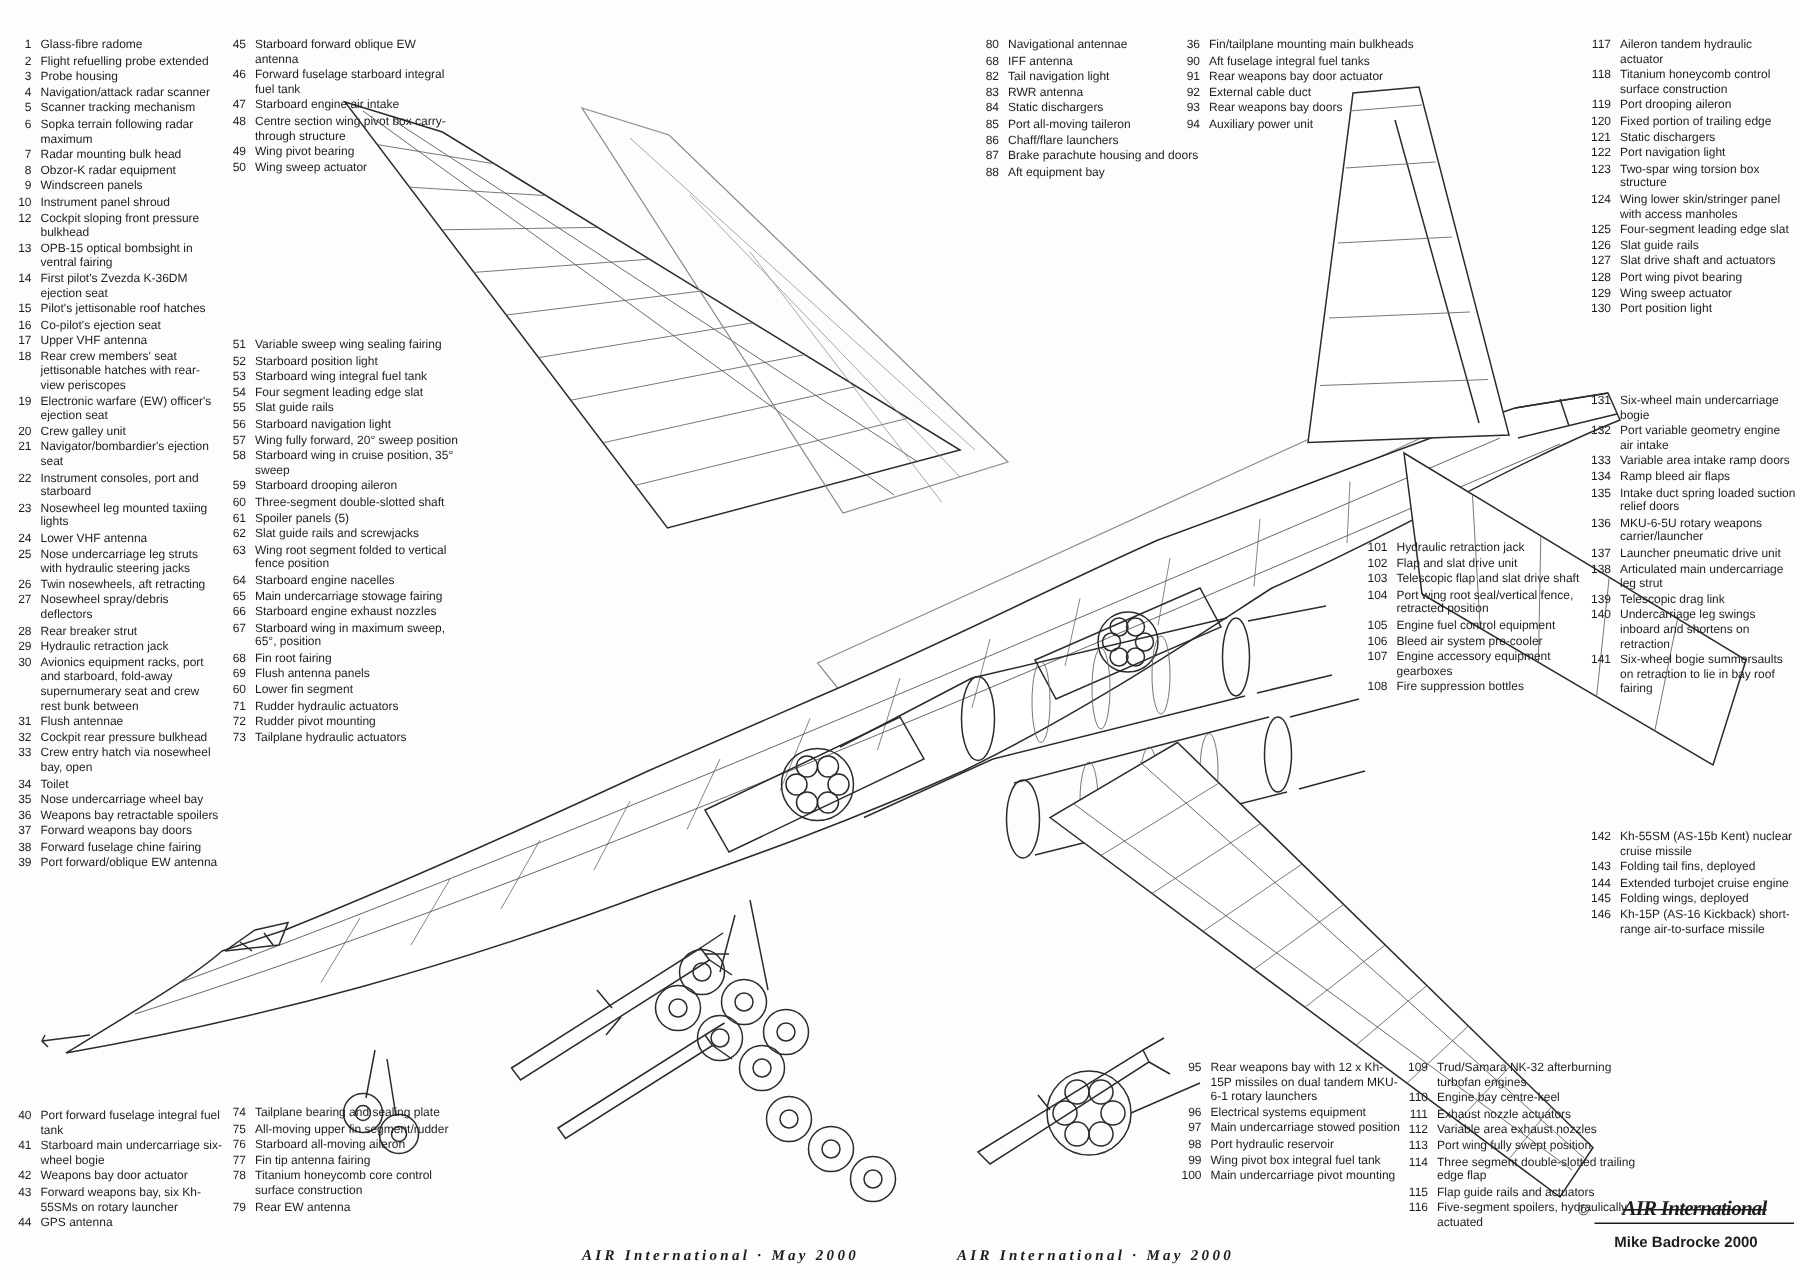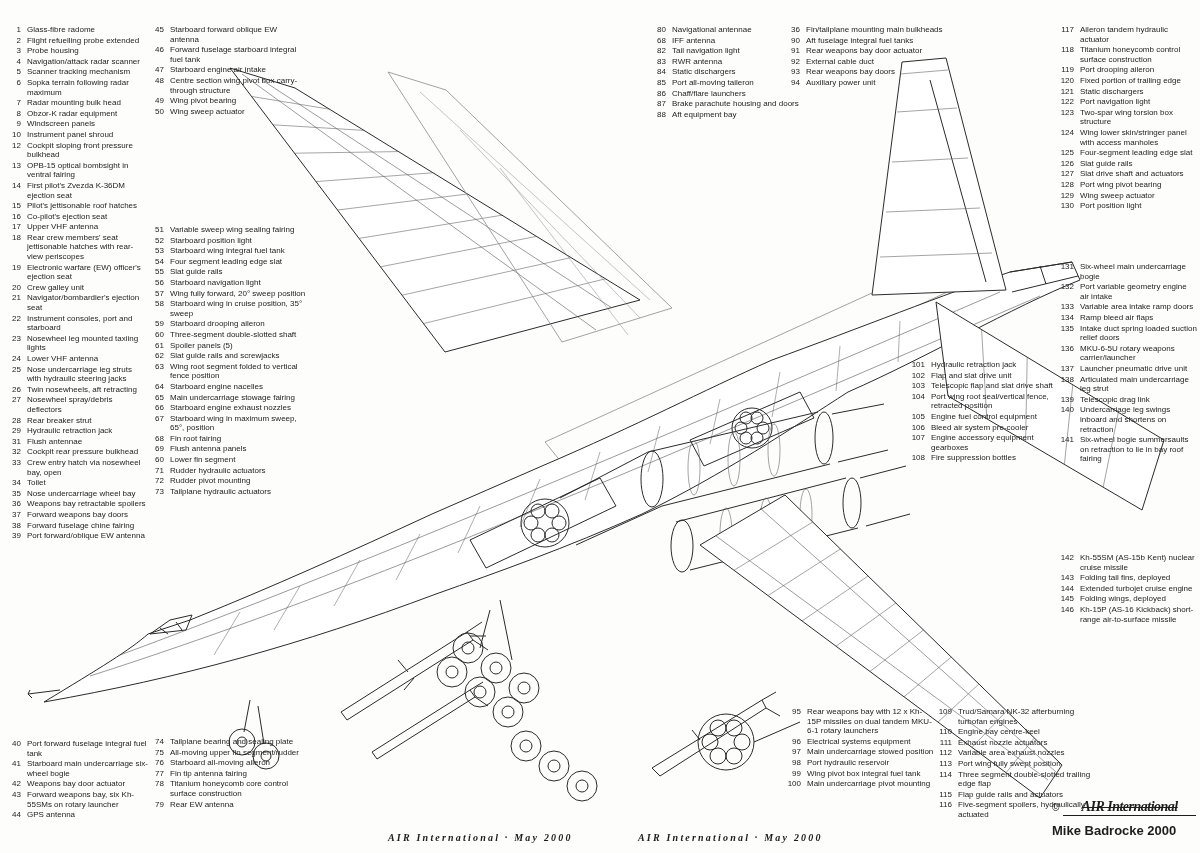--- a/index.html
+++ b/index.html
@@ -28,21 +28,21 @@
   .logotext{
     font-family:"Liberation Serif","DejaVu Serif",serif;
     font-style:italic;font-weight:bold;font-size:14px;letter-spacing:-0.5px;
     white-space:nowrap;flex:1;text-align:center;
     background:repeating-linear-gradient(#1d1d1d 0 10px, #1d1d1d 10px 11px);
     background:none;
     border-bottom:1px solid #1d1d1d;
     text-decoration:line-through;text-decoration-thickness:1px;
   }
   .creditname{
-    text-align:left;font-weight:bold;font-size:13px;padding-top:3px;
+    text-align:center;font-weight:bold;font-size:10px;padding-top:3px;
     border-top:1px solid #fdfdfb;
   }
 </style>
 </head>
 <body>
 
 <div class="canvas">
 
   <svg class="art" width="1200" height="853" viewBox="0 0 1200 853">
     <g fill="none" stroke="#2b2b2b" stroke-width="1">
@@ -313,20 +313,24 @@
       </div>
       <div class="li">
         <span class="num">28</span>
         <span class="txt">Rear breaker strut</span>
       </div>
       <div class="li">
         <span class="num">29</span>
         <span class="txt">Hydraulic retraction jack</span>
       </div>
       <div class="li">
+        <span class="num">30</span>
+        <span class="txt">Avionics equipment racks, port and starboard, fold-away supernumerary seat and crew rest bunk between</span>
+      </div>
+      <div class="li">
         <span class="num">31</span>
         <span class="txt">Flush antennae</span>
       </div>
       <div class="li">
         <span class="num">32</span>
         <span class="txt">Cockpit rear pressure bulkhead</span>
       </div>
       <div class="li">
         <span class="num">33</span>
         <span class="txt">Crew entry hatch via nosewheel bay, open</span>

